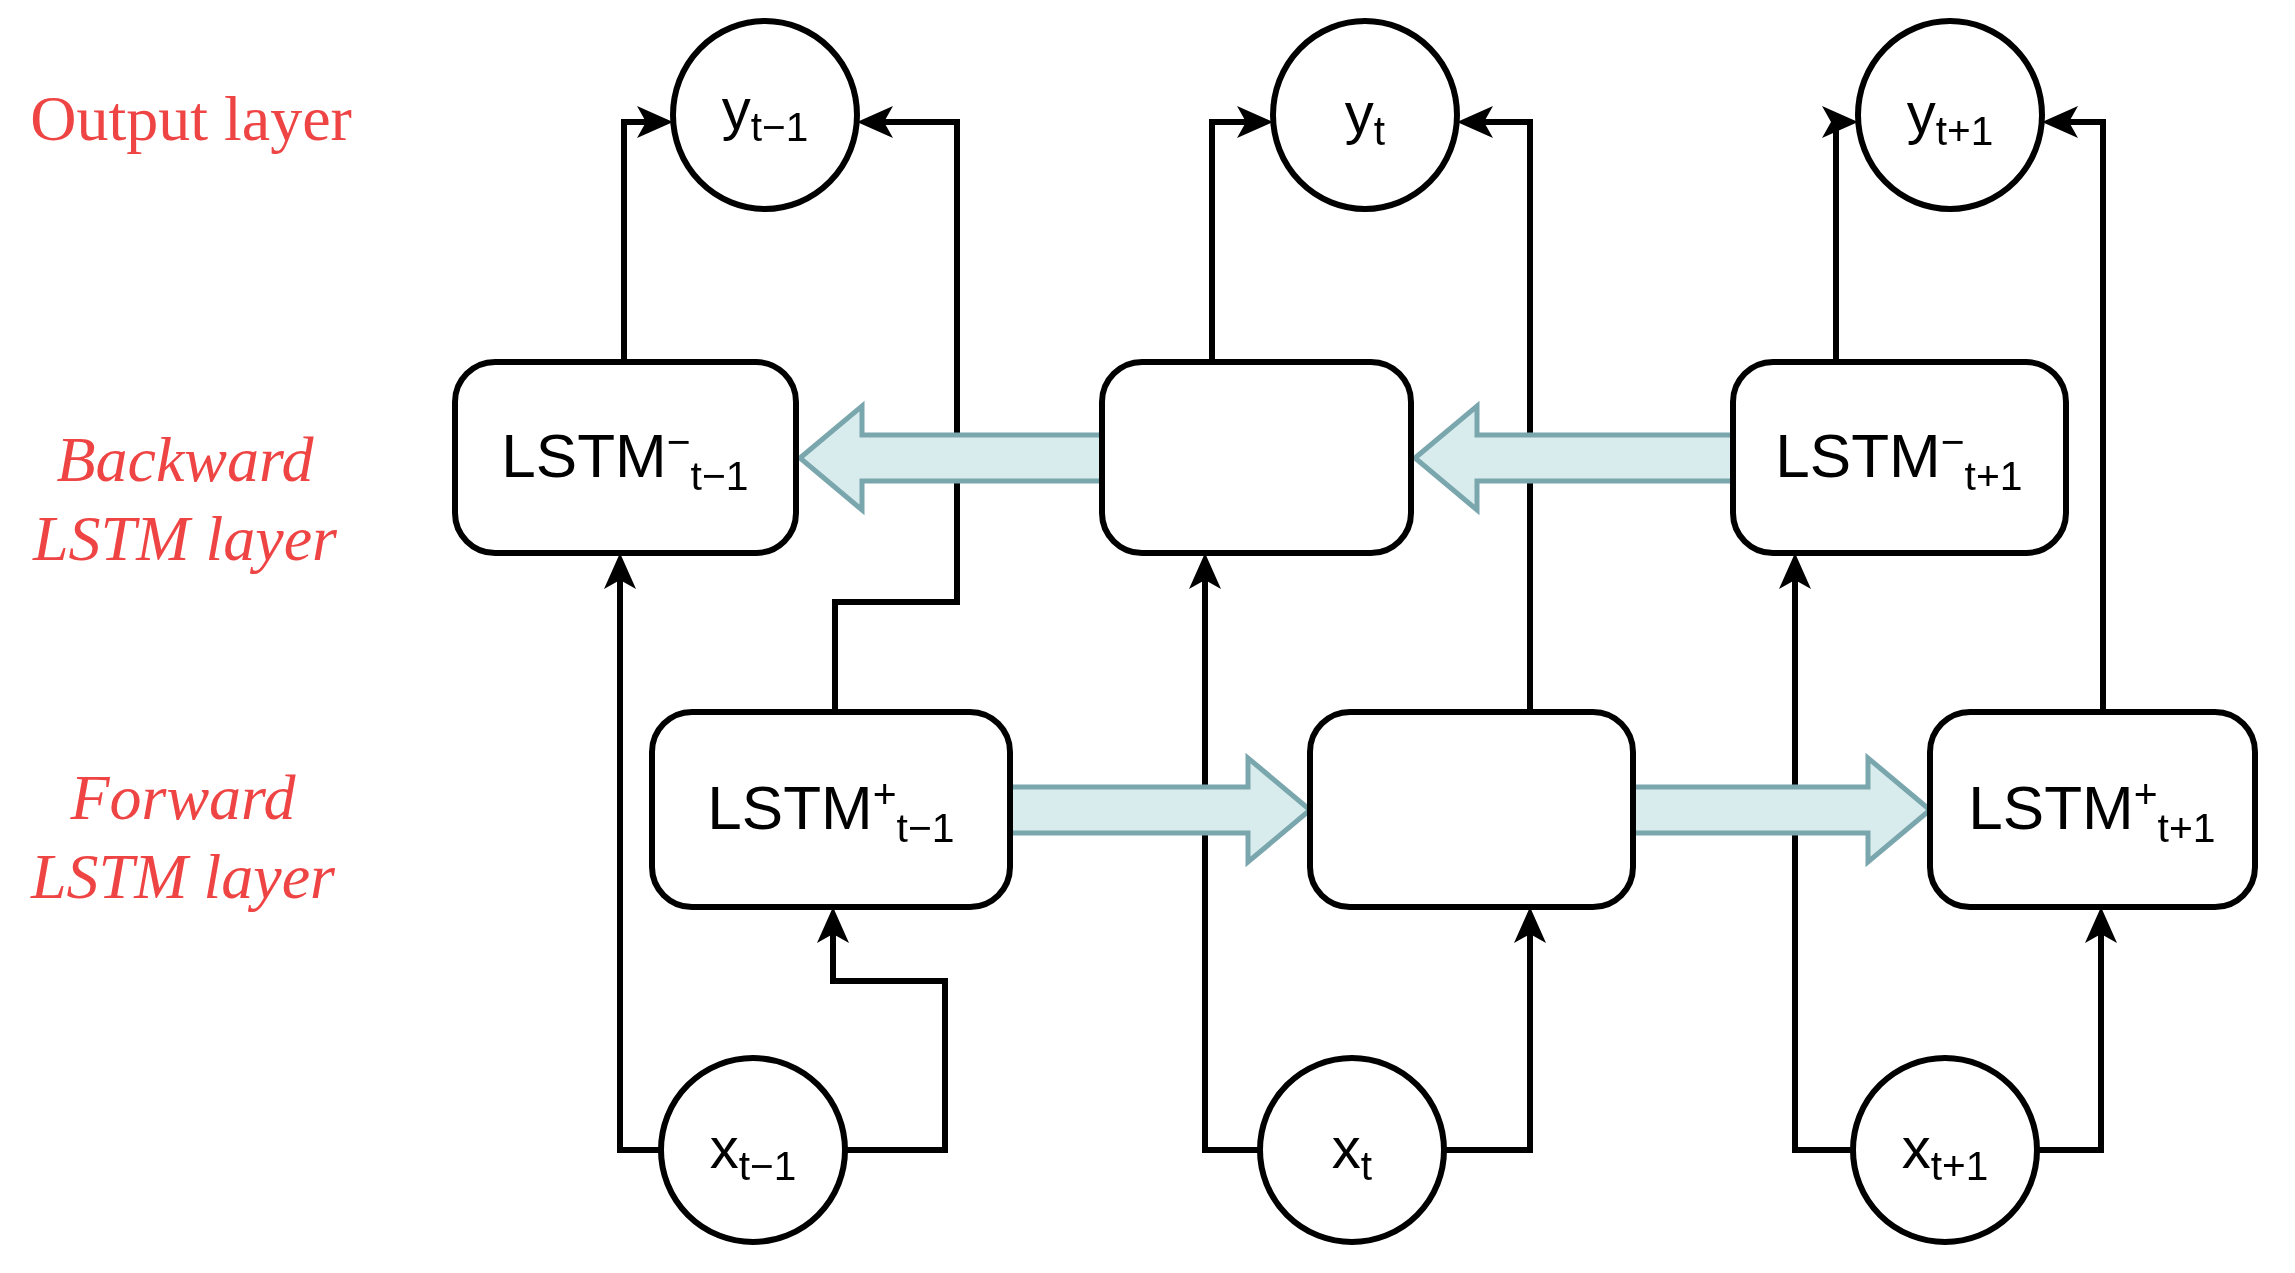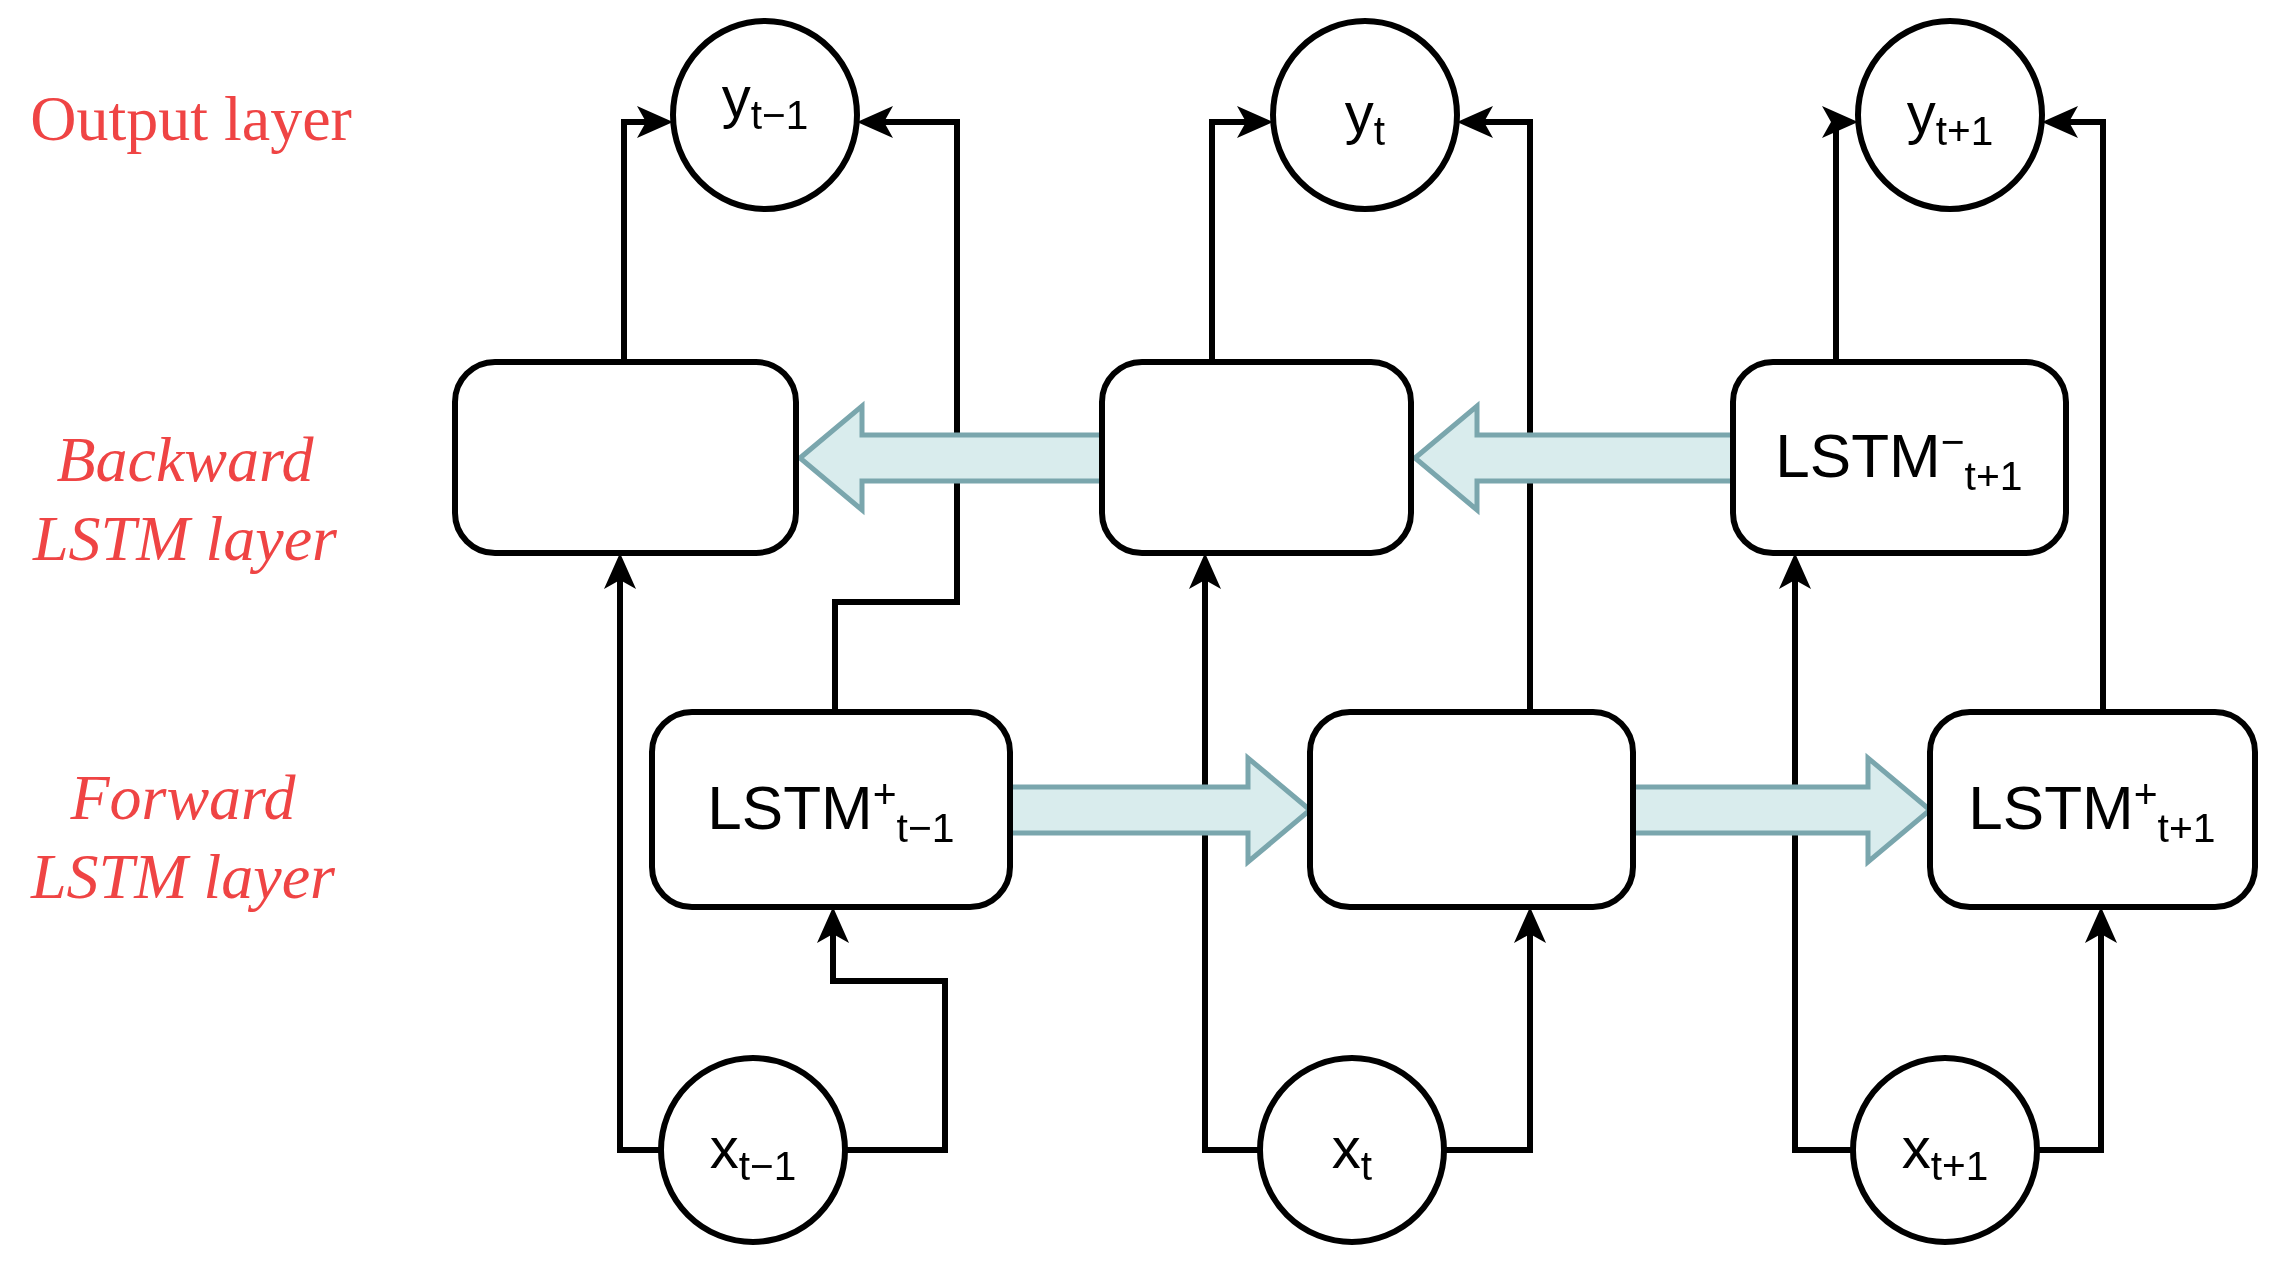--- a/index.html
+++ b/index.html
@@ -94,24 +94,25 @@
     <span class="line">Backward</span>
     <span class="line">LSTM layer</span>
   </div>
 
   <div class="lbl serif" style="left:183px;top:837px">
     <span class="line">Forward</span>
     <span class="line">LSTM layer</span>
   </div>
 
 
-  <div class="lbl cnode" style="left:765px;top:96px"><span>y</span><sub>t−1</sub></div>
+  <div class="lbl cnode" style="left:765px;top:108px"><span>y</span><sub>t−1</sub></div>
   <div class="lbl cnode" style="left:1365px;top:112px"><span>y</span><sub>t</sub></div>
   <div class="lbl cnode" style="left:1950px;top:112px"><span>y</span><sub>t+1</sub></div>
 
+  <div class="lbl node" style="left:625px;top:455px"><span>LSTM</span><sup>−</sup><sub>t−1</sub></div>
   <div class="lbl node" style="left:1899px;top:455px"><span>LSTM</span><sup>−</sup><sub>t+1</sub></div>
 
   <div class="lbl node" style="left:831px;top:807px"><span>LSTM</span><sup>+</sup><sub>t−1</sub></div>
   <div class="lbl node" style="left:2092px;top:807px"><span>LSTM</span><sup>+</sup><sub>t+1</sub></div>
 
   <div class="lbl cnode" style="left:753px;top:1147px"><span>x</span><sub>t−1</sub></div>
   <div class="lbl cnode" style="left:1352px;top:1147px"><span>x</span><sub>t</sub></div>
   <div class="lbl cnode" style="left:1945px;top:1147px"><span>x</span><sub>t+1</sub></div>
 
 </div>

